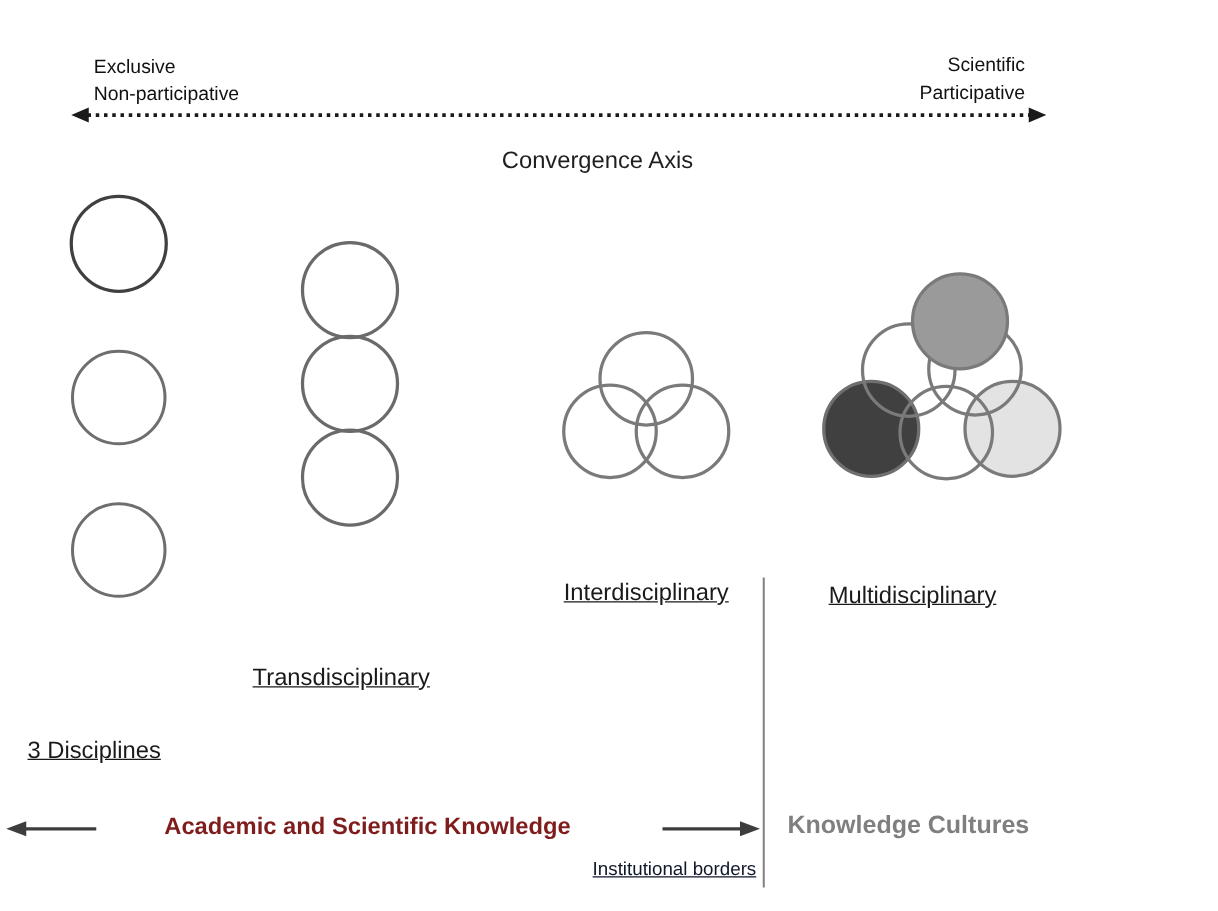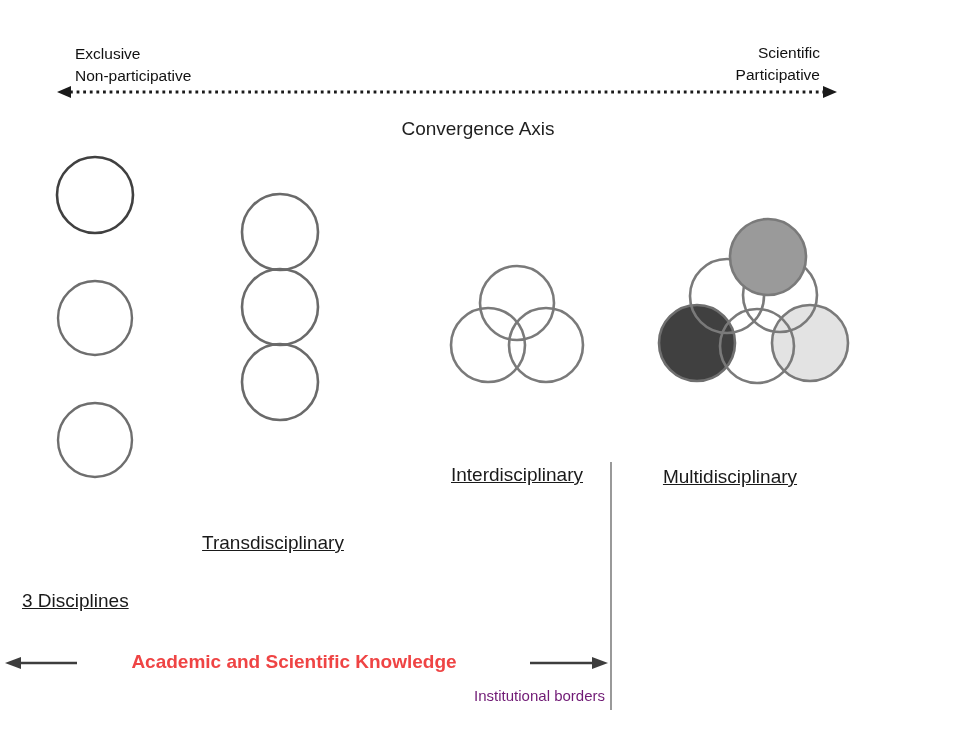--- a/index.html
+++ b/index.html
@@ -11,23 +11,23 @@
     color:#1a1a1a;
     overflow:hidden;
   }
   #shapes{position:absolute;left:0;top:0;width:974px;height:729px;}
   .txt{position:absolute;white-space:nowrap;}
   .axis-end-label{font-size:15.5px;line-height:22px;color:#111111;}
   .axis-end-label.right{text-align:right;}
   .axis-title{font-size:19px;color:#1f1f1f;transform:translateX(-50%);}
   .stage-label{font-size:19px;color:#1a1a1a;transform:translateX(-50%);text-decoration:underline;}
   .stage-label.left-anchored{transform:none;}
-  .domain-label{font-weight:bold;font-size:19px;color:#ef4444;transform:translateX(-50%);}
+  .domain-label{font-weight:bold;font-size:19px;color:#7f1d1d;transform:translateX(-50%);}
   .domain-label.gray{color:#7f7f7f;transform:none;font-size:20px;line-height:30px;}
-  .divider-label{font-size:15px;color:#701a75;text-align:center;}
+  .divider-label{font-size:15px;color:#0f172a;text-align:center;text-decoration:underline;}
 </style>
 </head>
 <body>
 
 <div id="canvas">
 
   <svg id="shapes" viewBox="0 0 974 729" xmlns="http://www.w3.org/2000/svg">
 
     <line x1="70" y1="92" x2="824" y2="92" stroke="#1a1a1a" stroke-width="3" stroke-dasharray="2.8 3.8"></line>
     <polygon points="57,92 71,86 71,98" fill="#1a1a1a"></polygon>
@@ -81,15 +81,16 @@
   <div class="txt axis-title" style="left:478px;top:118px;">Convergence Axis</div>
 
   <div class="txt stage-label" style="left:517px;top:464px;">Interdisciplinary</div>
   <div class="txt stage-label" style="left:730px;top:466px;">Multidisciplinary</div>
   <div class="txt stage-label" style="left:273px;top:532px;">Transdisciplinary</div>
   <div class="txt stage-label left-anchored" style="left:22px;top:590px;">3 Disciplines</div>
 
   <div class="txt domain-label" style="left:294px;top:651px;">Academic and Scientific Knowledge</div>
   <div class="txt divider-label" style="right:369px;top:687px;">Institutional borders</div>
   <div class="txt domain-label gray" style="left:630px;top:645px;">
+    <div>Knowledge Cultures</div>
   </div>
 
 </div>
 
 </body></html>

